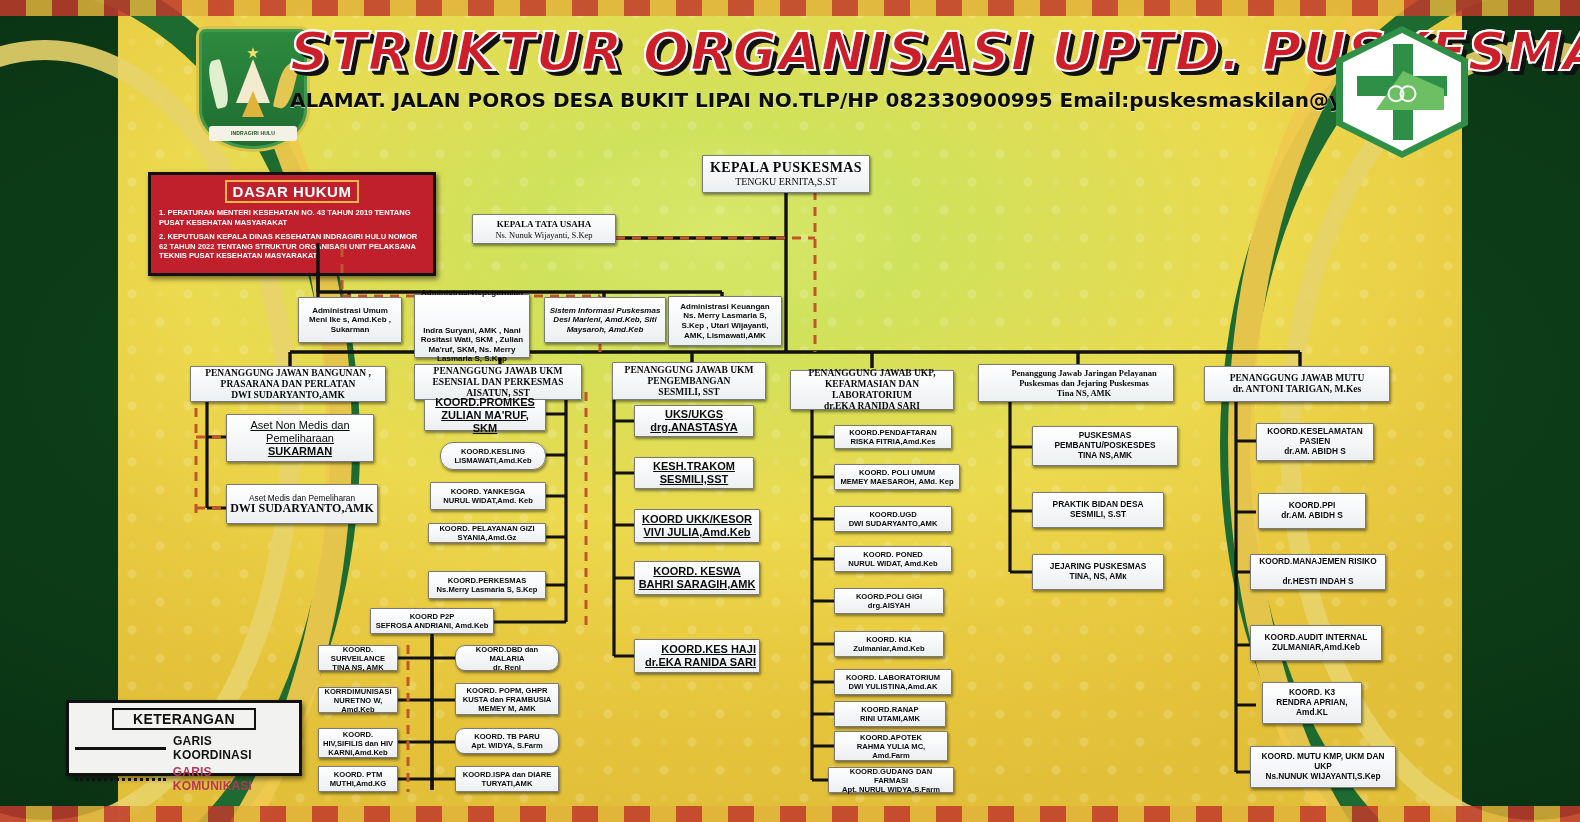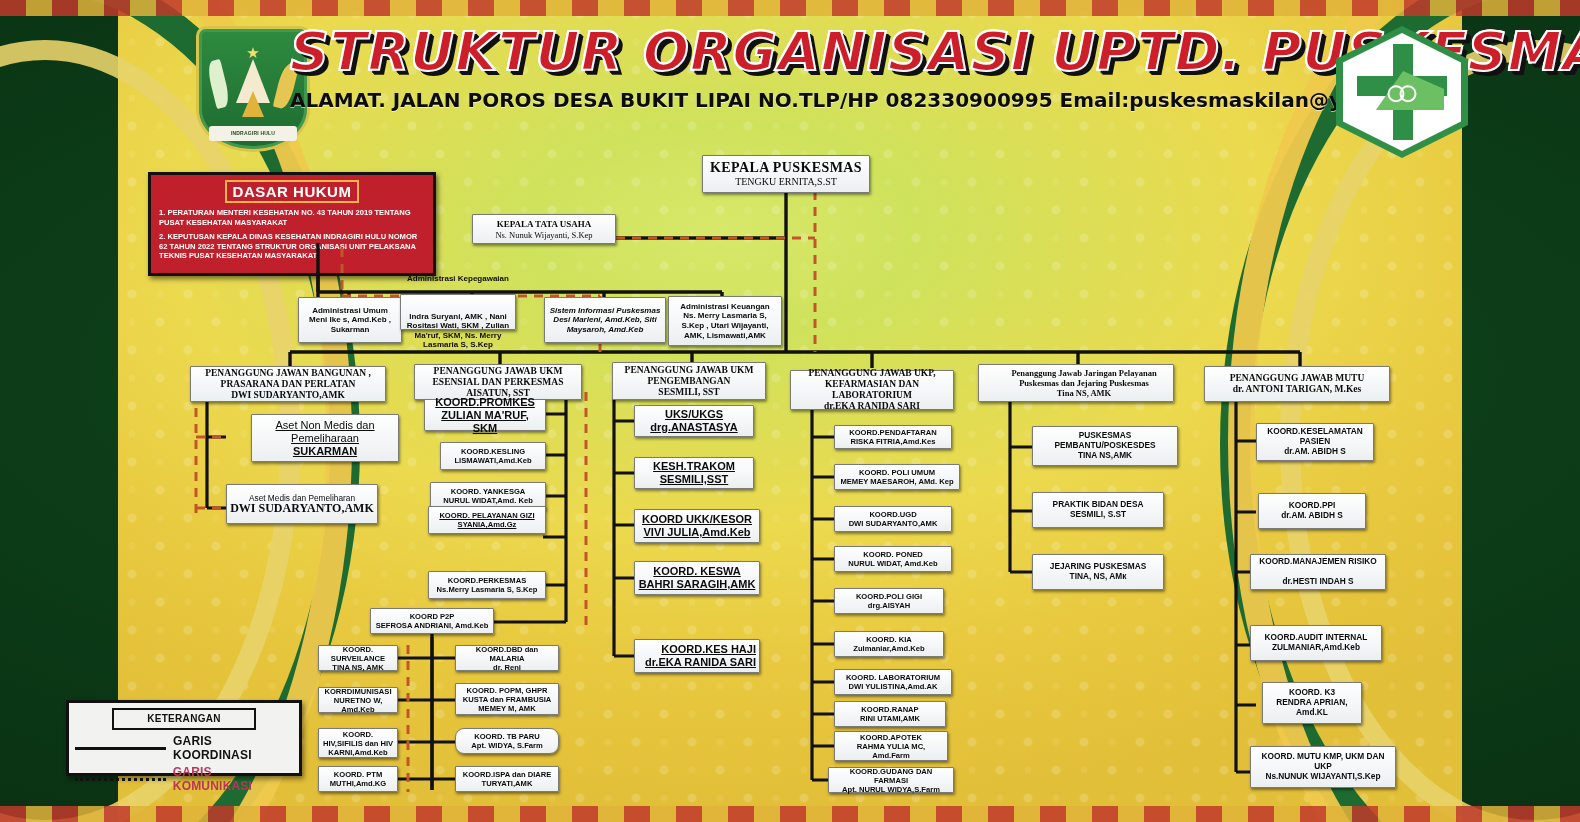--- a/index.html
+++ b/index.html
@@ -138,21 +138,21 @@
      border:2px solid #f0b64a;color:#ffffff;font-weight:bold;font-size:15px;
      line-height:19px;letter-spacing:.5px;}
   #dasar .dh-item{color:#ffffff;font-size:7.6px;line-height:9.6px;font-weight:bold;
      margin-bottom:5px;text-align:left;}
 
   
   #ket{position:absolute;left:66px;top:700px;width:236px;height:76px;
      background:#f2f2f0;border:3px solid #111;box-sizing:border-box;
      box-shadow:2px 3px 5px rgba(0,0,0,.45);padding:5px 6px;}
   #ket .k-title{margin:0 auto 4px;width:140px;text-align:center;border:2px solid #111;
-     font-weight:bold;font-size:10px;line-height:18px;color:#111;letter-spacing:.3px;}
+     font-weight:bold;font-size:14px;line-height:18px;color:#111;letter-spacing:.3px;}
   #ket .k-row{display:flex;align-items:center;gap:7px;margin-top:3px;}
   #ket .k-line-solid{width:92px;height:3px;background:#111;}
   #ket .k-line-dash{width:92px;height:0;border-top:3px dotted #111;}
   #ket .k-lab{font-size:12px;font-weight:bold;color:#111;letter-spacing:.2px;}
   #ket .k-lab.red{color:#b8365a;}
 </style>
 </head>
 <body>
 
 <div id="banner">
@@ -292,21 +292,21 @@
 
     <div class="node n-ktu" style="left:472px;top:214px;width:144px;height:30px;">
       <div class="l1">KEPALA TATA USAHA</div>
       <div class="l2">Ns. Nunuk Wijayanti,  S.Kep</div>
     </div>
 
     <div class="node n-adm" style="left:298px;top:297px;width:104px;height:46px;">
       <div class="l1">Administrasi Umum</div>
       <div class="l2">Meni Ike s, Amd.Keb , Sukarman</div>
     </div>
-    <div class="node n-adm" style="left:400px;top:294px;width:116px;height:36px;gap:28px;">
+    <div class="node n-adm" style="left:414px;top:294px;width:116px;height:64px;gap:28px;">
       <div class="l1">Administrasi Kepegawaian</div>
       <div class="l2">Indra Suryani, AMK , Nani Rositasi Wati, SKM , Zulian Ma'ruf, SKM, Ns. Merry Lasmaria S, S.Kep</div>
     </div>
     <div class="node n-adm" style="left:544px;top:297px;width:122px;height:46px;font-style:italic;">
       <div class="l1">Sistem Informasi Puskesmas</div>
       <div class="l2">Desi Marleni, Amd.Keb, Siti Maysaroh, Amd.Keb</div>
     </div>
     <div class="node n-adm" style="left:668px;top:296px;width:114px;height:50px;">
       <div class="l1">Administrasi Keuangan</div>
       <div class="l2">Ns. Merry Lasmaria S, S.Kep , Utari Wijayanti, AMK, Lismawati,AMK</div>
@@ -330,42 +330,42 @@
     </div>
     <div class="node n-head thin" style="left:978px;top:364px;width:196px;height:38px;">
       <div class="l1">Penanggung Jawab Jaringan Pelayanan Puskesmas dan Jejaring Puskesmas</div>
       <div class="l2">Tina NS, AMK</div>
     </div>
     <div class="node n-head" style="left:1204px;top:366px;width:186px;height:36px;">
       <div class="l1">PENANGGUNG JAWAB MUTU</div>
       <div class="l2">dr. ANTONI TARIGAN, M.Kes</div>
     </div>
 
-    <div class="node n-cell lg" style="left:226px;top:414px;width:148px;height:48px;margin-left:25px;">
+    <div class="node n-cell lg" style="left:226px;top:414px;width:148px;height:48px;">
       <div class="l1" style="font-weight:normal">Aset  Non Medis dan Pemeliharaan</div>
       <div class="l2">SUKARMAN</div>
     </div>
     <div class="node n-cell md" style="left:226px;top:484px;width:152px;height:40px;">
       <div class="l1" style="font-weight:normal">Aset Medis dan Pemeliharan</div>
       <div class="l2 serif" style="font-size:12px;font-family:'Liberation Serif',serif;">DWI SUDARYANTO,AMK</div>
     </div>
 
     <div class="node n-cell lg" style="left:424px;top:399px;width:122px;height:32px;">
       <div class="l1">KOORD.PROMKES</div>
       <div class="l2">ZULIAN MA'RUF, SKM</div>
     </div>
-    <div class="node n-cell sm" style="left:440px;top:442px;width:106px;height:28px;">
+    <div class="node n-cell sm" style="left:440px;top:442px;width:106px;height:28px;border-radius:13px;">
       <div class="l1">KOORD.KESLING</div>
       <div class="l2">LISMAWATI,Amd.Keb</div>
     </div>
     <div class="node n-cell sm" style="left:430px;top:482px;width:116px;height:28px;">
       <div class="l1">KOORD. YANKESGA</div>
       <div class="l2">NURUL WIDAT,Amd. Keb</div>
     </div>
-    <div class="node n-cell sm" style="left:428px;top:506px;width:118px;height:28px;text-decoration:underline;">
+    <div class="node n-cell sm" style="left:428px;top:523px;width:118px;height:20px;">
       <div class="l1">KOORD. PELAYANAN GIZI</div>
       <div class="l2">SYANIA,Amd.Gz</div>
     </div>
     <div class="node n-cell sm" style="left:428px;top:571px;width:118px;height:28px;">
       <div class="l1">KOORD.PERKESMAS</div>
       <div class="l2">Ns.Merry Lasmaria S, S.Kep</div>
     </div>
 
     <div class="node n-cell sm" style="left:370px;top:608px;width:124px;height:26px;">
       <div class="l1">KOORD P2P</div>
@@ -380,21 +380,21 @@
       <div class="l2">NURETNO W, Amd.Keb</div>
     </div>
     <div class="node n-cell sm" style="left:318px;top:728px;width:80px;height:30px;">
       <div class="l1">KOORD. HIV,SIFILIS dan HIV</div>
       <div class="l2">KARNI,Amd.Keb</div>
     </div>
     <div class="node n-cell sm" style="left:318px;top:766px;width:80px;height:26px;">
       <div class="l1">KOORD. PTM</div>
       <div class="l2">MUTHI,Amd.KG</div>
     </div>
-    <div class="node n-cell sm" style="left:455px;top:645px;width:104px;height:26px;">
+    <div class="node n-cell sm" style="left:455px;top:645px;width:104px;height:26px;border-radius:10px;">
       <div class="l1">KOORD.DBD dan MALARIA</div>
       <div class="l2">dr. Reni</div>
     </div>
     <div class="node n-cell sm" style="left:455px;top:683px;width:104px;height:32px;">
       <div class="l1">KOORD. POPM, GHPR KUSTA dan FRAMBUSIA</div>
       <div class="l2">MEMEY M, AMK</div>
     </div>
     <div class="node n-cell sm" style="left:455px;top:728px;width:104px;height:26px;border-radius:9px;">
       <div class="l1">KOORD. TB PARU</div>
       <div class="l2">Apt. WIDYA, S.Farm</div>

